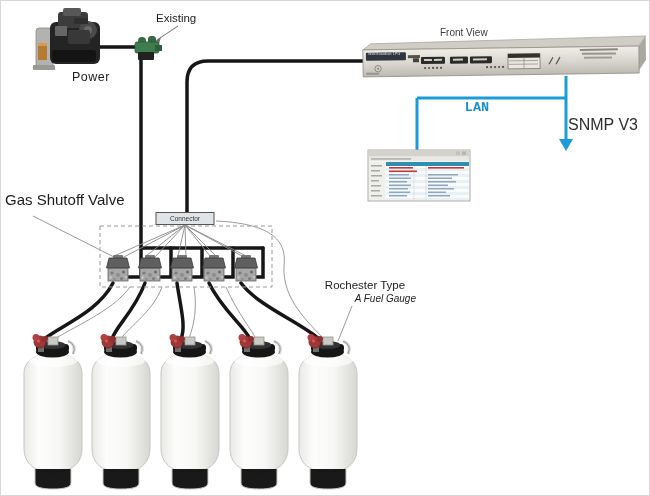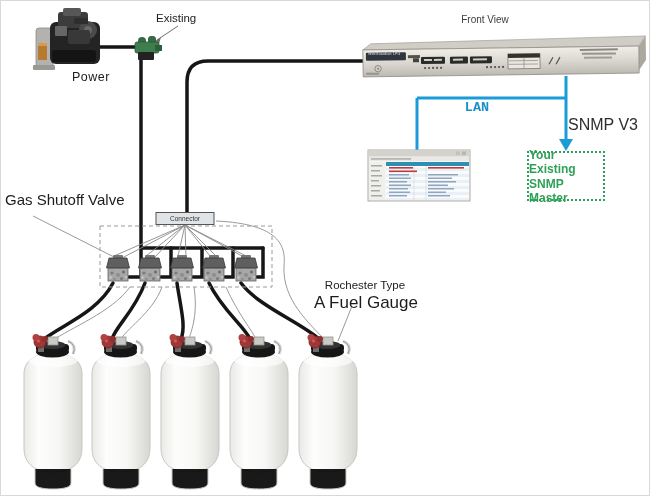--- a/index.html
+++ b/index.html
@@ -4,36 +4,36 @@
 <style>
   html,body{margin:0;padding:0;background:#fff;}
   #canvas{
     position:relative; width:650px; height:496px; background:#ffffff;
     font-family:"Liberation Sans", sans-serif; overflow:hidden;
     box-shadow: inset 0 0 0 1px #d8d8d8;
   }
   .lbl{position:absolute; color:#1c1c1c; white-space:nowrap;}
   .lbl-power{left:44px; top:70px; width:52px; text-align:center; font-size:12.5px; letter-spacing:.5px;margin-left:21px;}
   .lbl-regulator{left:156px; top:12px; font-size:11.5px;}
-  .lbl-frontview{left:440px; top:14px; width:90px; text-align:center; font-size:10px; color:#3c3c3c;}
+  .lbl-frontview{left:440px; top:27px; width:90px; text-align:left; font-size:10px; color:#3c3c3c;}
   .lbl-lan{left:452px; top:100px; width:50px; text-align:center; font-size:13.5px; font-weight:bold; color:#1b8fc9;font-family:Liberation Mono, monospace;}
   .lbl-snmpv3{left:568px; top:116px; font-size:16px; color:#2e2e2e;}
   .lbl-web1{left:363px; top:200px; width:114px; text-align:center; font-size:13px; font-weight:bold;}
   .lbl-web2{left:363px; top:215px; width:114px; text-align:center; font-size:13px; font-weight:bold;}
   .snmp-box{
     position:absolute; left:527px; top:151px; width:74px; height:46px;
     border:2px dotted #2fa057; display:flex; flex-direction:column;
     align-items:center; justify-content:center; gap:1px;
   }
   .snmp-box span{font-size:12px; font-weight:bold; color:#2fa057; line-height:14px;}
   .lbl-gasvalve{left:5px; top:191px; font-size:15px;}
   .lbl-connector{left:156px; top:213px; width:58px; height:11px; text-align:center;
     font-size:6.5px; color:#333; line-height:11px;}
   .lbl-roch1{left:314px; top:279px; width:102px; text-align:center; font-size:11.5px;}
-  .lbl-roch2{left:314px; top:293px; width:102px; text-align:right; font-size:17px;}
+  .lbl-roch2{left:314px; top:293px; width:102px; text-align:right; font-size:10px;font-style:italic;}
   .badge-text{position:absolute; left:368px; top:52px; width:36px; font-size:3.5px;
     color:#e8e8e8; letter-spacing:.2px; overflow:hidden; white-space:nowrap;}
   svg{position:absolute; left:0; top:0;}
 </style>
 </head>
 <body>
 
 <div id="canvas">
 
 <svg width="650" height="496" viewBox="0 0 650 496">
@@ -268,24 +268,20 @@
     <use href="#tank" x="296" y="334"></use>
   </g>
 </svg>
 
   <div class="lbl lbl-power">Power</div>
   <div class="lbl lbl-regulator">Existing</div>
   <div class="lbl lbl-frontview">Front View</div>
   <div class="lbl lbl-lan">LAN</div>
   <div class="lbl lbl-snmpv3">SNMP V3</div>
 
-  <div class="snmp-box">
-    <span>Your Existing</span>
-    <span>SNMP Master</span>
-  </div>
 
   <div class="lbl lbl-gasvalve">Gas Shutoff Valve</div>
   <div class="lbl lbl-connector">Connector</div>
   <div class="lbl lbl-roch1">Rochester Type</div>
   <div class="lbl lbl-roch2">A Fuel Gauge</div>
   <div class="badge-text">WebGuardian LPG</div>
 
 </div>
 
 </body></html>

